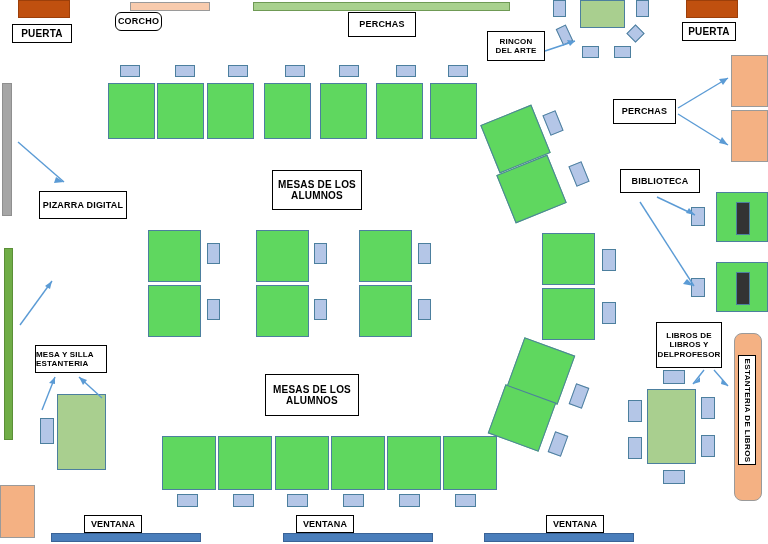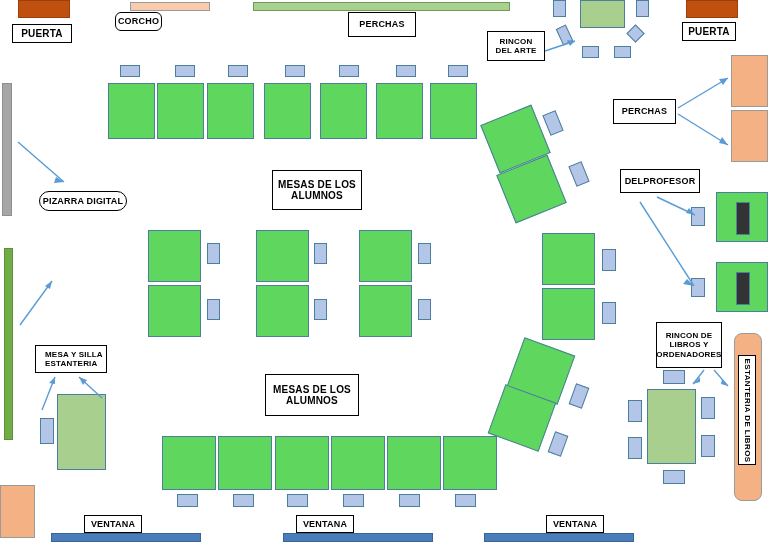--- a/index.html
+++ b/index.html
@@ -111,44 +111,44 @@
   </svg>
 
   <div class="abs comp" style="left:716px;top:192px;width:52px;height:50px;">
     <div class="monitor" style="left:19px;top:9px;width:12px;height:31px;"></div>
   </div>
   <div class="abs chair" style="left:691px;top:207px;width:14px;height:19px;"></div>
   <div class="abs comp" style="left:716px;top:262px;width:52px;height:50px;">
     <div class="monitor" style="left:19px;top:9px;width:12px;height:31px;"></div>
   </div>
   <div class="abs chair" style="left:691px;top:278px;width:14px;height:19px;"></div>
-  <div class="abs label lbl-md" style="left:620px;top:169px;width:80px;height:24px;">DELPROFESOR</div>
+  <div class="abs label lbl-md" style="left:620px;top:169px;width:80px;height:24px;">BIBLIOTECA</div>
   <svg class="arrow" style="left:655px;top:195px;" width="50" height="30">
     <line x1="2" y1="2" x2="40" y2="20"></line>
     <polygon points="40,20 31,18 34,13"></polygon>
   </svg>
   <svg class="arrow" style="left:638px;top:200px;" width="70" height="95">
     <line x1="2" y1="2" x2="56" y2="86"></line>
     <polygon points="56,86 49,79 45,84"></polygon>
   </svg>
 
   <div class="abs board-grey" style="left:2px;top:83px;width:10px;height:133px;"></div>
-  <div class="abs label lbl-md" style="left:39px;top:191px;width:88px;height:20px;border-radius:10px;">PIZARRA  DIGITAL</div>
+  <div class="abs label lbl-md" style="left:39px;top:191px;width:88px;height:28px;">PIZARRA  DIGITAL</div>
   <svg class="arrow" style="left:16px;top:140px;" width="60" height="50">
     <line x1="2" y1="2" x2="48" y2="42"></line>
     <polygon points="48,42 40,37 38,43"></polygon>
   </svg>
 
   <div class="abs board-green" style="left:4px;top:248px;width:9px;height:192px;"></div>
   <svg class="arrow" style="left:18px;top:278px;" width="45" height="50">
     <line x1="2" y1="47" x2="34" y2="3"></line>
     <polygon points="34,3 27,8 32,11"></polygon>
   </svg>
 
-  <div class="abs label lbl-sm" style="left:35px;top:345px;width:72px;height:28px;flex-direction:column;align-items:flex-start;padding-left:9px;">
+  <div class="abs label lbl-sm" style="left:35px;top:345px;width:72px;height:28px;flex-direction:column;align-items:flex-start;padding-left:0;">
     <div>MESA Y SILLA</div>
     <div>ESTANTERIA</div>
   </div>
   <div class="abs table-soft" style="left:57px;top:394px;width:49px;height:76px;"></div>
   <div class="abs chair" style="left:40px;top:418px;width:14px;height:26px;"></div>
   <svg class="arrow" style="left:40px;top:374px;" width="24" height="40">
     <line x1="2" y1="36" x2="15" y2="3"></line>
     <polygon points="15,3 9,9 15,10"></polygon>
   </svg>
   <svg class="arrow" style="left:74px;top:374px;" width="32" height="28">
@@ -216,23 +216,23 @@
   <div class="abs desk" style="left:275px;top:436px;width:54px;height:54px;"></div>
   <div class="abs chair" style="left:287px;top:494px;width:21px;height:13px;"></div>
   <div class="abs desk" style="left:331px;top:436px;width:54px;height:54px;"></div>
   <div class="abs chair" style="left:343px;top:494px;width:21px;height:13px;"></div>
   <div class="abs desk" style="left:387px;top:436px;width:54px;height:54px;"></div>
   <div class="abs chair" style="left:399px;top:494px;width:21px;height:13px;"></div>
   <div class="abs desk" style="left:443px;top:436px;width:54px;height:54px;"></div>
   <div class="abs chair" style="left:455px;top:494px;width:21px;height:13px;"></div>
 
   <div class="abs label lbl-sm" style="left:656px;top:322px;width:66px;height:46px;flex-direction:column;">
-    <div>RINCON DE</div>
+    <div>LIBROS DE</div>
     <div>LIBROS Y</div>
-    <div>ORDENADORES</div>
+    <div>DELPROFESOR</div>
   </div>
   <div class="abs table-soft" style="left:647px;top:389px;width:49px;height:75px;"></div>
   <div class="abs chair" style="left:663px;top:370px;width:22px;height:14px;"></div>
   <div class="abs chair" style="left:628px;top:400px;width:14px;height:22px;"></div>
   <div class="abs chair" style="left:628px;top:437px;width:14px;height:22px;"></div>
   <div class="abs chair" style="left:701px;top:397px;width:14px;height:22px;"></div>
   <div class="abs chair" style="left:701px;top:435px;width:14px;height:22px;"></div>
   <div class="abs chair" style="left:663px;top:470px;width:22px;height:14px;"></div>
   <svg class="arrow" style="left:690px;top:368px;" width="22" height="22">
     <line x1="14" y1="2" x2="3" y2="16"></line>

